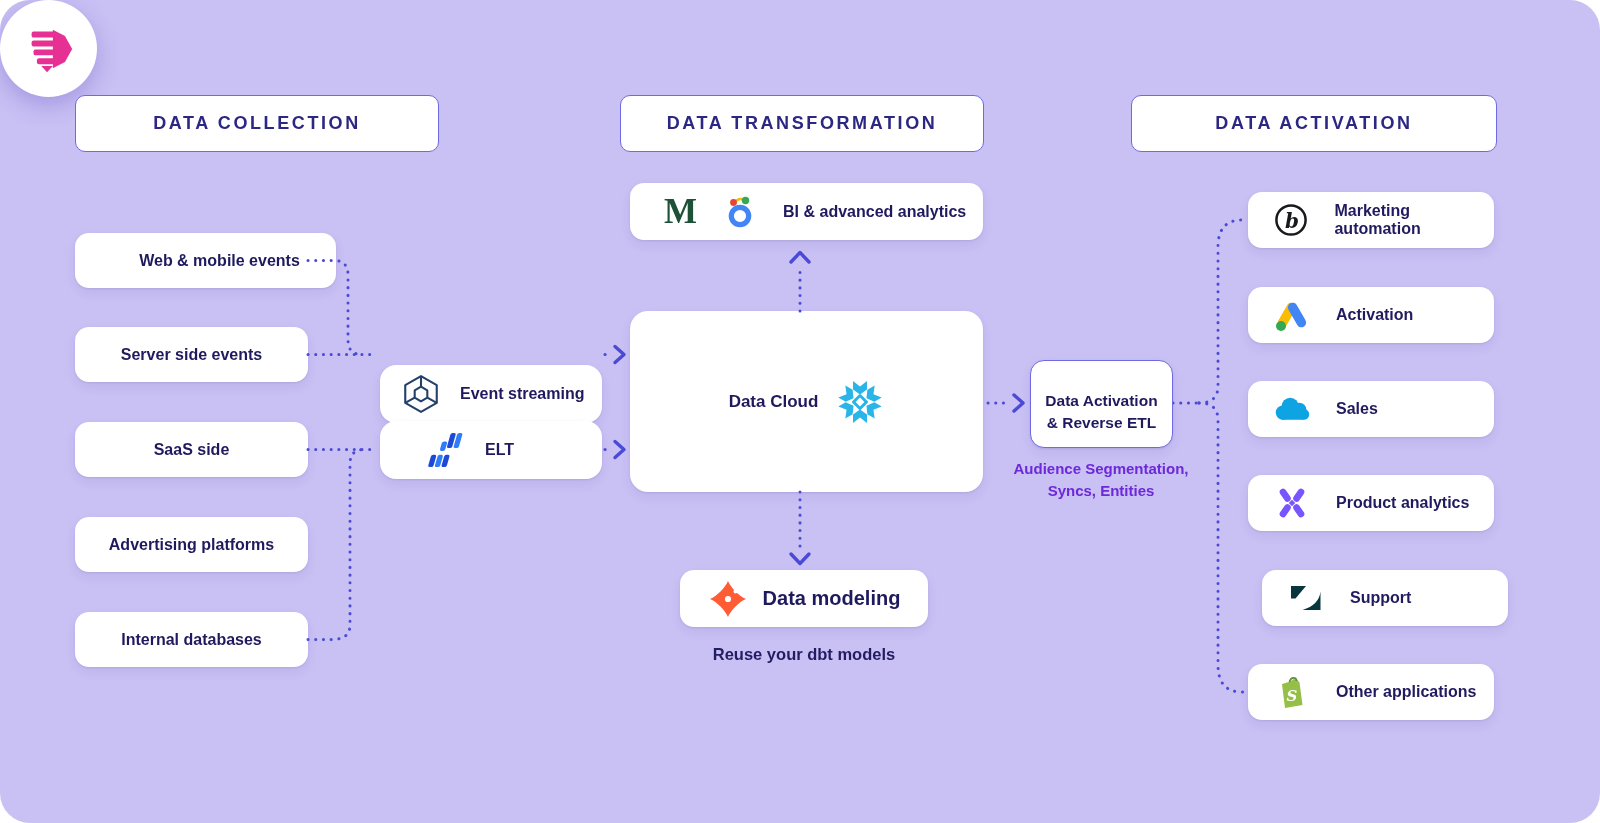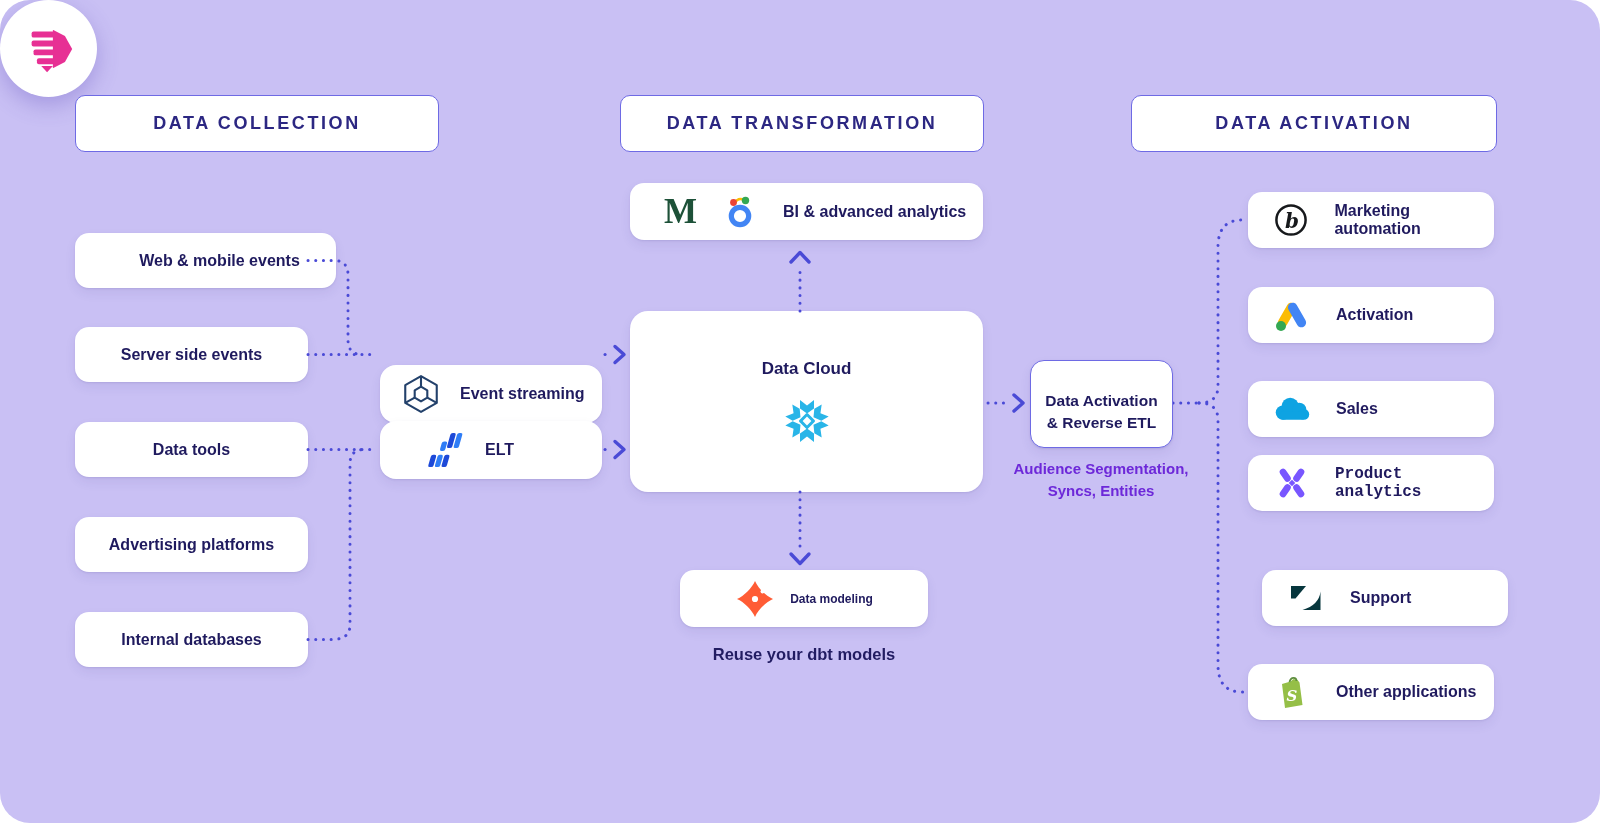--- a/index.html
+++ b/index.html
@@ -34,27 +34,27 @@
     font-size:16px; font-weight:600; color:#1f1a5e;
   }
   .mid .ic{width:44px; display:flex; align-items:center; justify-content:center;}
   .bibox{
     left:630px; top:183px; width:353px; height:57px;
     display:flex; align-items:center; gap:26px; padding-left:34px; box-sizing:border-box;
     font-size:16px; font-weight:600; color:#1f1a5e;
   }
   .dcloud{
     left:630px; top:311px; width:353px; height:181px; border-radius:18px;
-    display:flex; flex-direction:column; align-items:center; justify-content:center; gap:18px;
+    display:flex; align-items:center; justify-content:center; gap:18px;
     font-size:17px; font-weight:600; color:#1f1a5e;
   }
   .modelbox{
     left:680px; top:570px; width:248px; height:57px;
     display:flex; align-items:center; justify-content:center; gap:15px;
-    font-size:12px; font-weight:600; color:#1f1a5e;
+    font-size:20px; font-weight:600; color:#1f1a5e;
   }
   .modelcaption{
     left:640px; top:645px; width:328px; text-align:center;
     font-size:16.5px; font-weight:700; color:#221c62;
   }
   .hubcircle{
     left:1045px; top:276px; width:97px; height:97px; border-radius:50%;
     background:#ffffff; box-shadow:0 8px 22px rgba(80,60,180,0.30);
     display:flex; align-items:center; justify-content:center; z-index:3;
   }
@@ -122,21 +122,21 @@
   <div class="hbox" style="left:620px; top:88px; width:362px;">DATA TRANSFORMATION</div>
   <div class="hbox" style="left:1131px; top:88px; width:364px;">DATA ACTIVATION</div>
 
   <div class="card src" style="top:233px;padding-left:28px;">
     <span>Web &amp; mobile events</span>
   </div>
   <div class="card src" style="top:327px;">
     <span>Server side events</span>
   </div>
   <div class="card src" style="top:422px;">
-    <span>Data tools</span>
+    <span>SaaS side</span>
   </div>
   <div class="card src" style="top:517px;">
     <span>Advertising platforms</span>
   </div>
   <div class="card src" style="top:612px;">
     <span>Internal databases</span>
   </div>
 
   <div class="card mid" style="top:326px;margin-top:39px;">
     <span class="ic">
@@ -274,21 +274,21 @@
           <circle cx="19" cy="12" r="9.5"></circle>
           <circle cx="29" cy="16" r="8"></circle>
           <circle cx="34" cy="21" r="6"></circle>
           <rect x="7" y="18" width="29" height="9" rx="4.5"></rect>
         </g>
       </svg>
     </span>
     <span>Sales</span>
   </div>
 
-  <div class="card dest" style="top:455px;font-family:Liberation Mono, monospace;">
+  <div class="card dest" style="top:475px;">
     <span class="ic">
       <svg width="34" height="34" viewBox="0 0 34 34">
         <g stroke="#7856ff" stroke-width="6.6" stroke-linecap="round">
           <line x1="8" y1="6" x2="12.5" y2="12.5"></line>
           <line x1="8" y1="28" x2="12.5" y2="21.5"></line>
           <line x1="26" y1="6" x2="21.5" y2="12.5"></line>
           <line x1="26" y1="28" x2="21.5" y2="21.5"></line>
         </g>
         <rect x="14.7" y="14.7" width="4.6" height="4.6" fill="#7856ff" transform="rotate(45 17 17)"></rect>
       </svg>

